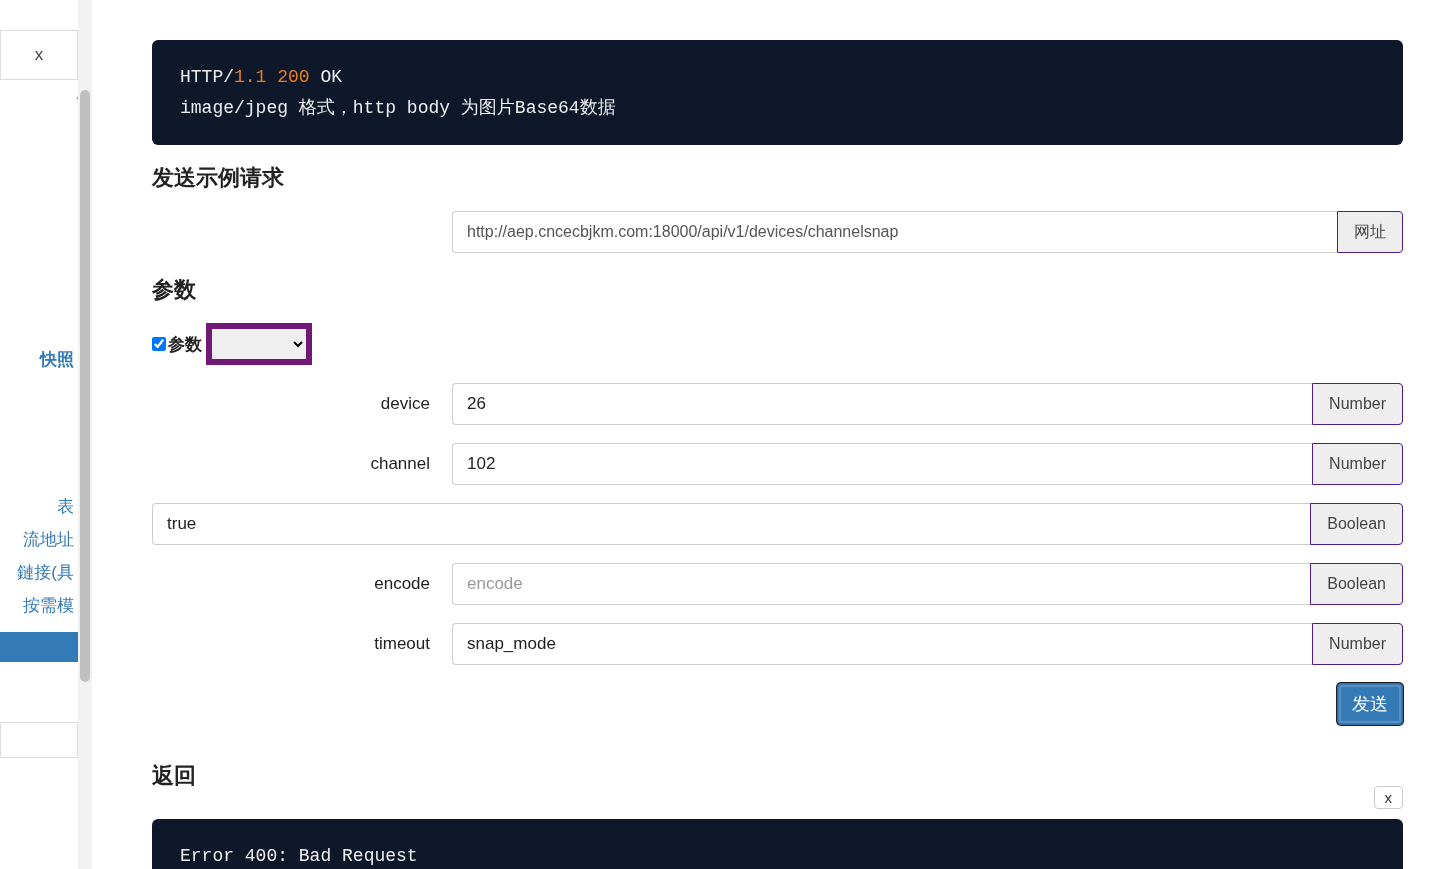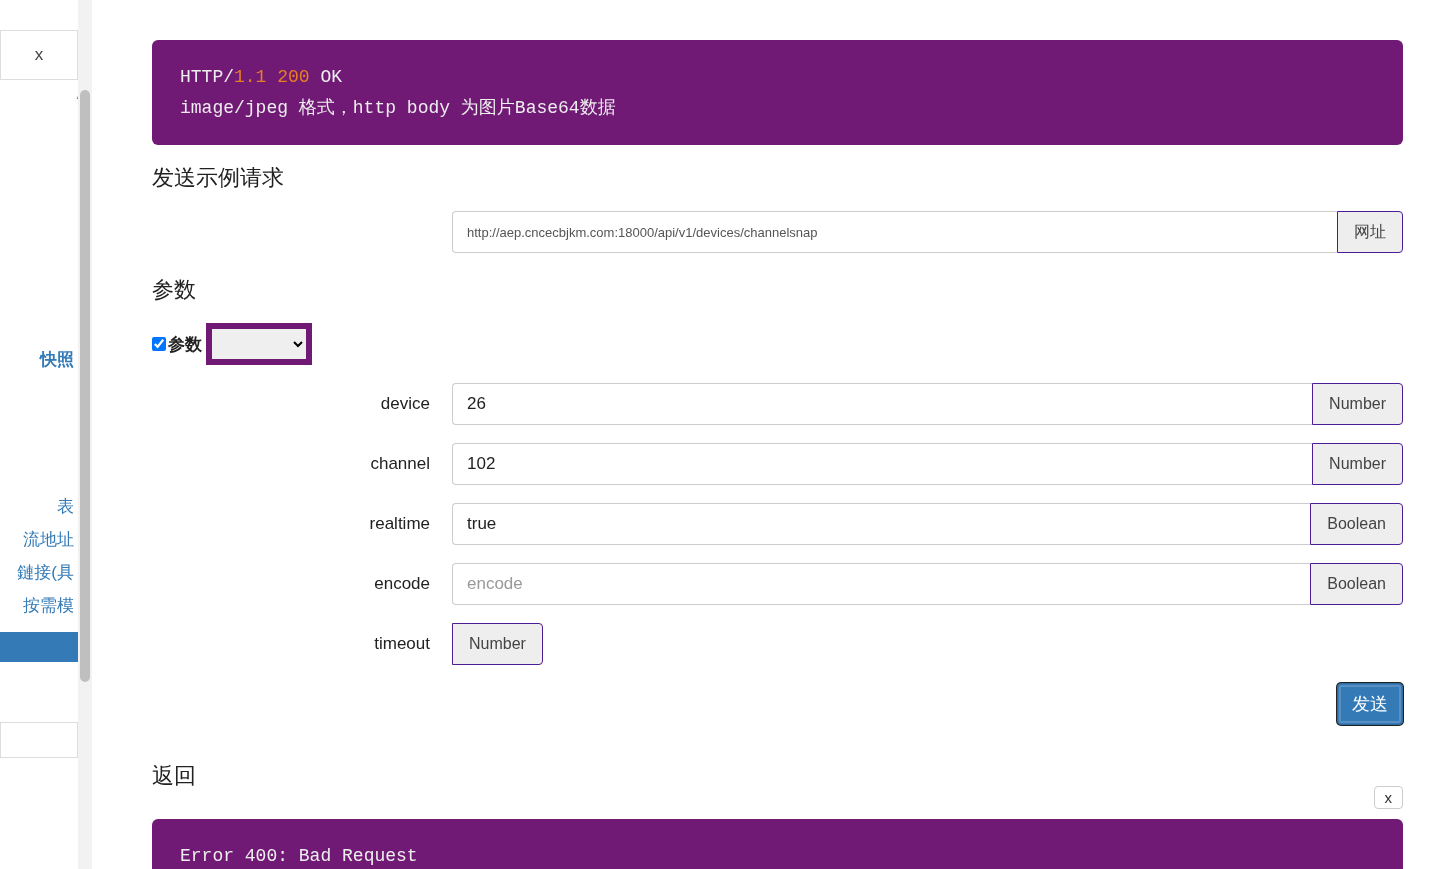--- a/index.html
+++ b/index.html
@@ -10,26 +10,26 @@
 .sidebar .toggle-caret { position: absolute; right: -8px; top: 88px; font-size: 12px; color: #888; }
 .sidebar-section { margin-top: 260px; }
 .sidebar-link { display: block; color: #337ab7; font-size: 17px; text-align: right; padding: 2px 4px 2px 0; line-height: 1.7; text-decoration: none; }
 .sidebar-link.active { color: #337ab7; font-weight: bold; padding: 6px 4px 6px 0; }
 .sidebar-bluebar { height: 30px; background: #337ab7; margin-top: 10px; }
 .sidebar-bottom-box { border: 1px solid #ddd; background: #fff; height: 36px; margin-top: 60px; }
 .sidebar-spacer { height: 110px; }
 .scroll-gutter { width: 14px; flex-shrink: 0; background: #f2f2f2; position: relative; }
 .scroll-thumb { position: absolute; top: 90px; bottom: 300px; left: 2px; right: 2px; background: #bfbfbf; border-radius: 5px; }
 .main { flex: 1; padding: 0 32px 40px 60px; }
-.codeblock, .respblock { background: #701a75; color: #eee; border-radius: 6px; padding: 22px 28px; font-family: Consolas, "Courier New", monospace; font-size: 18px; line-height: 1.7; margin-bottom: 18px; white-space: pre; overflow: hidden; }
+.codeblock, .respblock { background: #0f172a; color: #eee; border-radius: 6px; padding: 22px 28px; font-family: Consolas, "Courier New", monospace; font-size: 18px; line-height: 1.7; margin-bottom: 18px; white-space: pre; overflow: hidden; }
 .codeblock { margin-top: 40px; }
 .codeblock .kw { color: #e67e22; }
-h3 { font-size: 22px; font-weight: normal; color: #222; margin: 12px 0 18px; }
+h3 { font-size: 22px; font-weight: bold; color: #222; margin: 12px 0 18px; }
 .url-row { display: flex; margin-bottom: 22px; margin-left: 300px; }
-.url-row input { flex: 1; height: 42px; border: 1px solid #ccc; border-right: none; border-radius: 4px 0 0 4px; padding: 0 14px; font-size: 13px; color: #555; }
+.url-row input { flex: 1; height: 42px; border: 1px solid #ccc; border-right: none; border-radius: 4px 0 0 4px; padding: 0 14px; font-size: 16px; color: #555; }
 .url-row .addon, .param-row .type-addon { background: #eee; border: 1px solid #4c1d95; height: 42px; display: flex; align-items: center; padding: 0 16px; font-size: 16px; color: #444; }
 .url-row .addon { border-radius: 0 4px 4px 0; }
 .param-controls { display: flex; align-items: center; gap: 4px; margin-bottom: 18px; }
 .param-controls label { font-weight: bold; font-size: 17px; display: flex; align-items: center; }
 .param-controls input[type="checkbox"] { margin-right: 2px; width: 14px; height: 14px; }
 .param-controls select { height: 28px; border: 6px solid #701a75; font-size: 15px; padding: 15px 6px; }
 .param-row { display: flex; align-items: center; margin-bottom: 18px; }
 .param-row .pname { width: 300px; text-align: right; padding-right: 22px; font-weight: normal; font-size: 17px; }
 .param-row input { flex: 1; height: 42px; border: 1px solid #ccc; border-right: none; border-radius: 4px 0 0 4px; padding: 0 14px; font-size: 17px; color: #222; }
 .param-row input::placeholder { color: #999; }
@@ -91,33 +91,33 @@
       <div class="type-addon">Number</div>
     </div>
 
     <div class="param-row">
       <div class="pname">channel</div>
       <input type="text" value="102" style="">
       <div class="type-addon">Number</div>
     </div>
 
     <div class="param-row">
-      <div class="pname">realtime</div>
       <input type="text" value="true" style="">
       <div class="type-addon">Boolean</div>
     </div>
 
     <div class="param-row">
       <div class="pname">encode</div>
       <input type="text" placeholder="encode" value="" style="">
       <div class="type-addon">Boolean</div>
     </div>
 
     <div class="param-row">
       <div class="pname">timeout</div>
+      <input type="text" value="snap_mode" style="">
       <div class="type-addon">Number</div>
     </div>
 
     <div class="send-row">
       <button class="btn-send">发送</button>
     </div>
 
     <div class="resp-head">
       <h3>返回</h3>
       <button class="btn-x">x</button>

